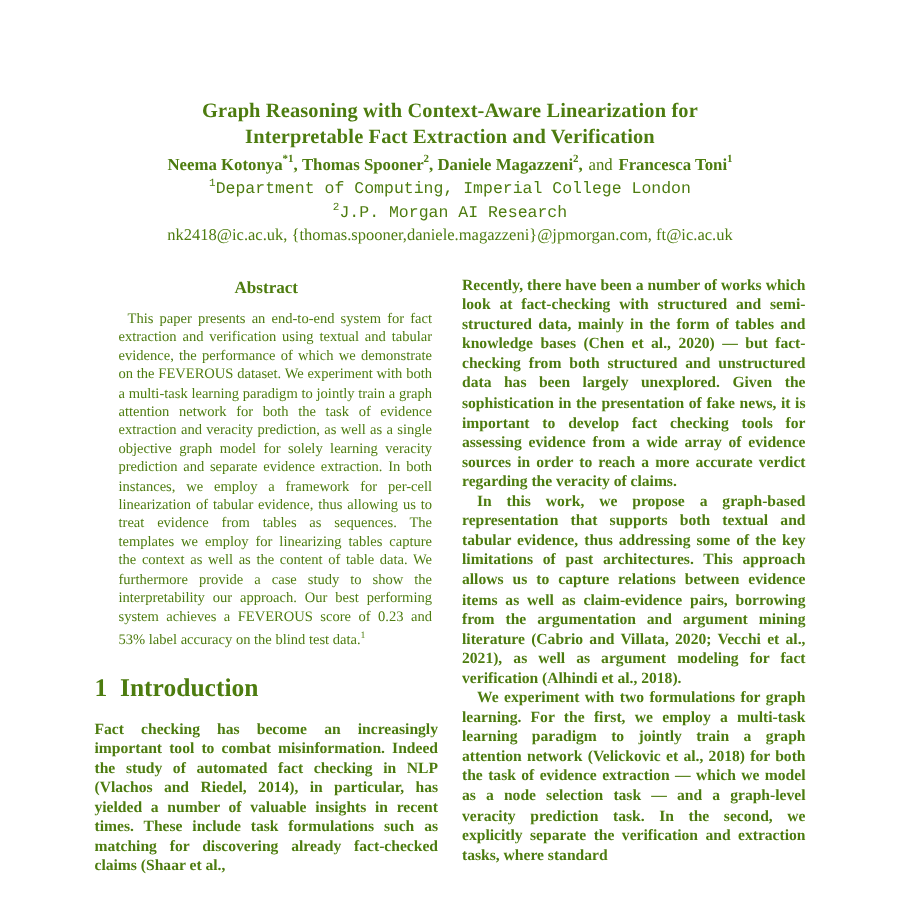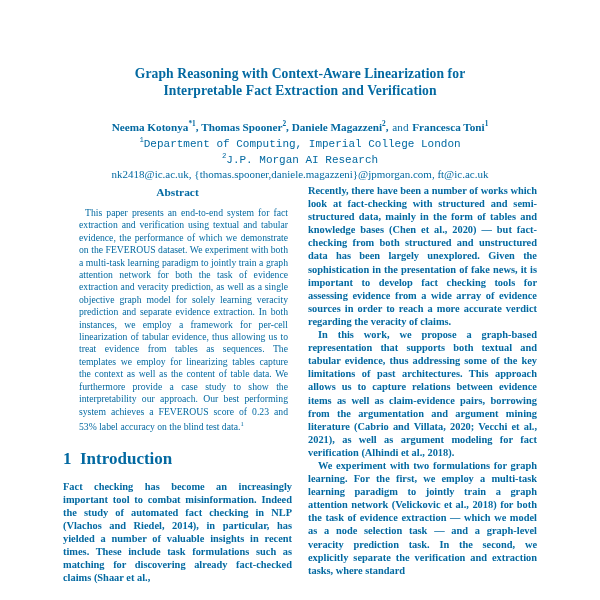--- a/index.html
+++ b/index.html
@@ -3,31 +3,31 @@
 <meta charset="utf-8">
 <style>
   html, body { margin: 0; padding: 0; background: #ffffff; }
   .page {
     position: relative;
     width: 600px;
     height: 600px;
     background: #ffffff;
     overflow: hidden;
     font-family: "Liberation Serif", "DejaVu Serif", serif;
-    color: #0369a1;
+    color: #4d7c0f;
   }
   
   .header { position: absolute; top: 66px; left: 0; width: 600px; text-align: center; }
   .title-line {
     font-size: 13.6px;
     font-weight: 700;
     line-height: 16.5px;
     letter-spacing: 0.1px;
   }
-  .byline { margin-top: 18px; font-size: 11.2px; line-height: 13px; white-space: nowrap; }
+  .byline { font-size: 11.2px; line-height: 13px; white-space: nowrap; }
   .author { font-weight: 700; }
   .author sup { font-size: 7.3px; font-weight: 700; }
   .and-word { font-weight: 400; padding: 0 1px; }
   .affil-line { font-size: 11px; line-height: 13px; font-family: Liberation Mono, monospace; }
   .affil-line sup { font-size: 7.3px; }
   .emails { font-size: 11px; line-height: 13px; margin-top: 1px; }
   
   .col { position: absolute; top: 184px; width: 229px; }
   .col-left  { left: 63px; }
   .col-right { left: 308px; }

